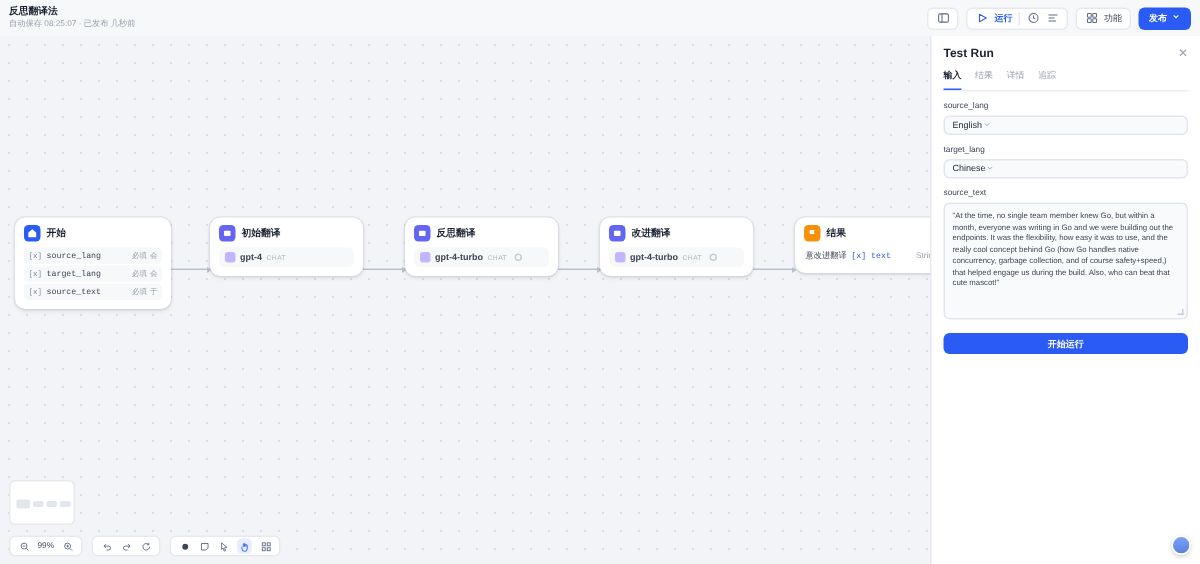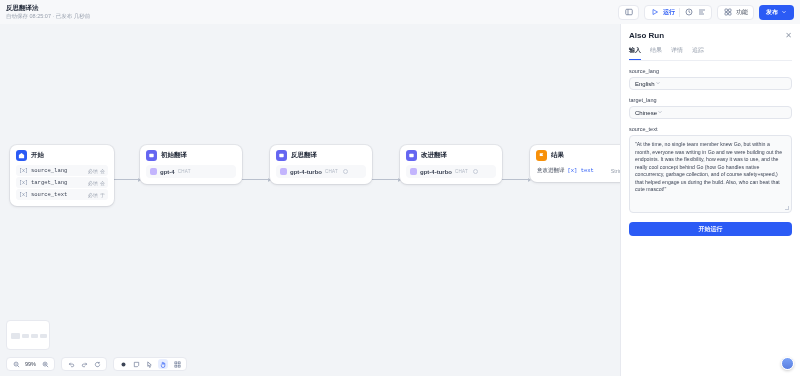--- a/index.html
+++ b/index.html
@@ -405,21 +405,21 @@
             <rect x="9.5" y="2" width="4.5" height="4.5"></rect>
           <rect x="2" y="9.5" width="4.5" height="4.5"></rect>
             <rect x="9.5" y="9.5" width="4.5" height="4.5"></rect>
         </svg>
       </span>
     </div>
   </div>
 
   <div class="panel">
     <div class="panel-head">
-      <span class="panel-title">Also Run</span>
+      <span class="panel-title">Test Run</span>
       <span class="panel-close">✕</span>
     </div>
 
     <div class="tabs">
       <span class="tab active">输入</span>
       <span class="tab">结果</span>
       <span class="tab">详情</span>
       <span class="tab">追踪</span>
     </div>
 

